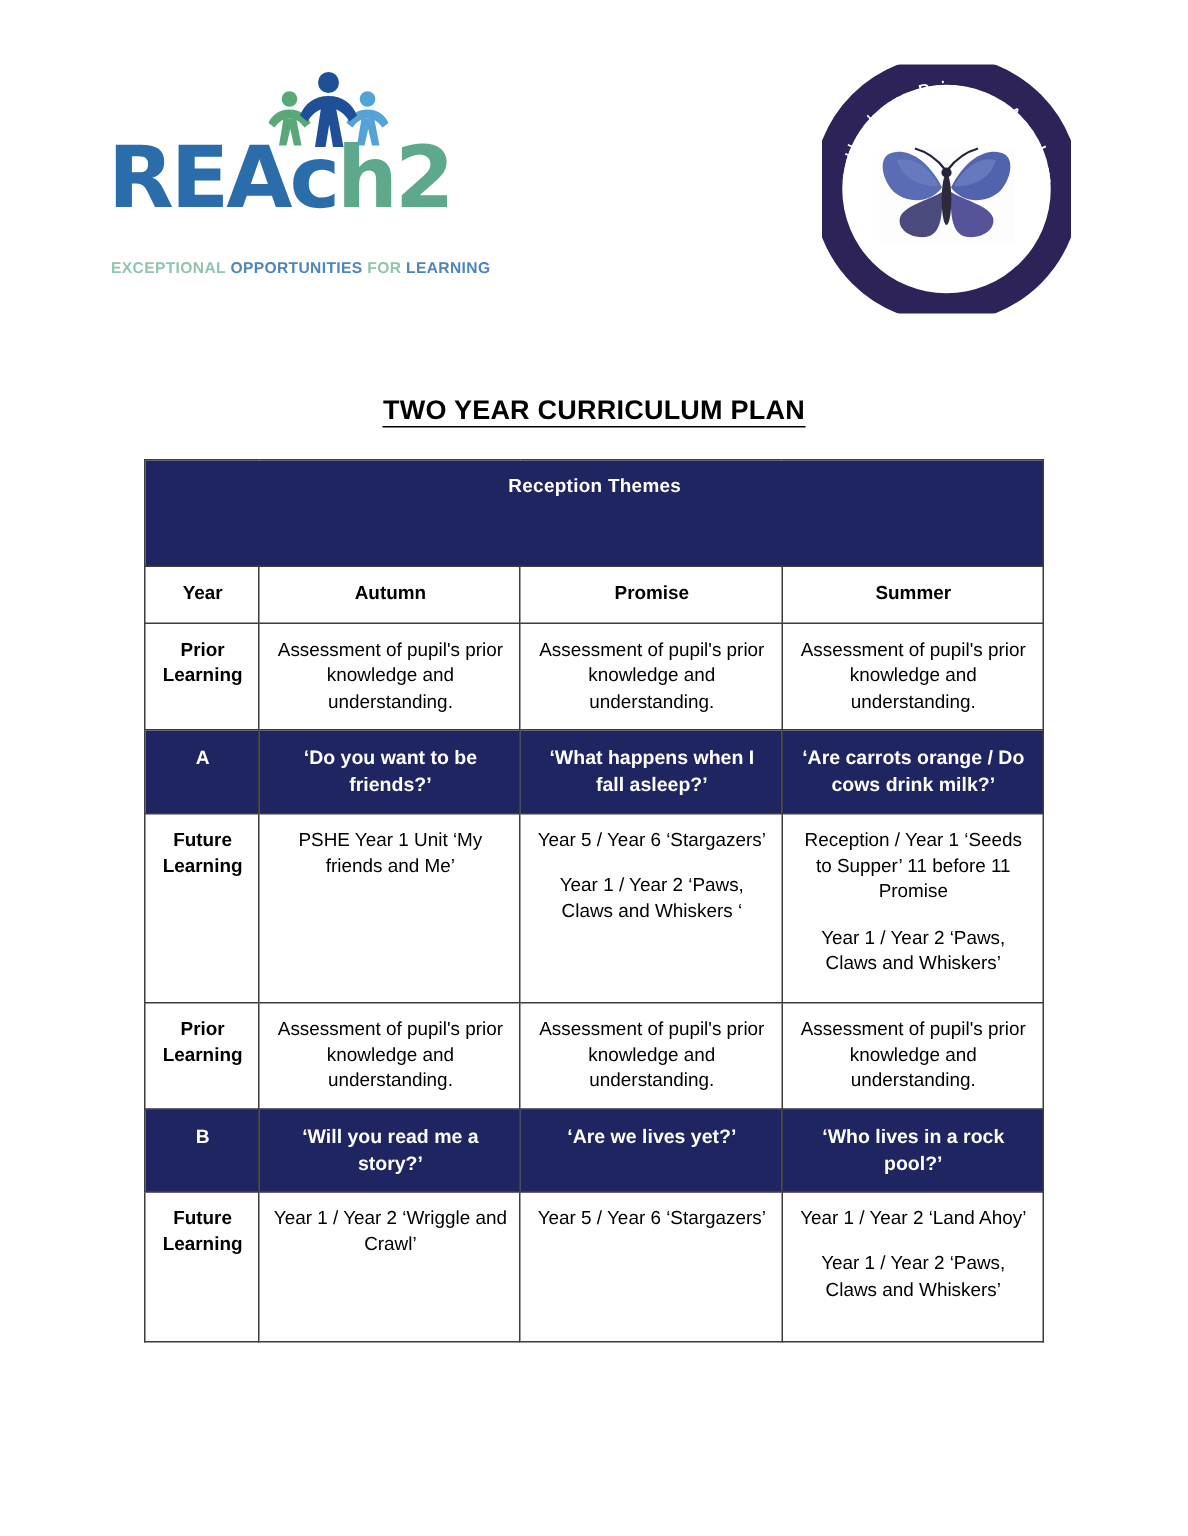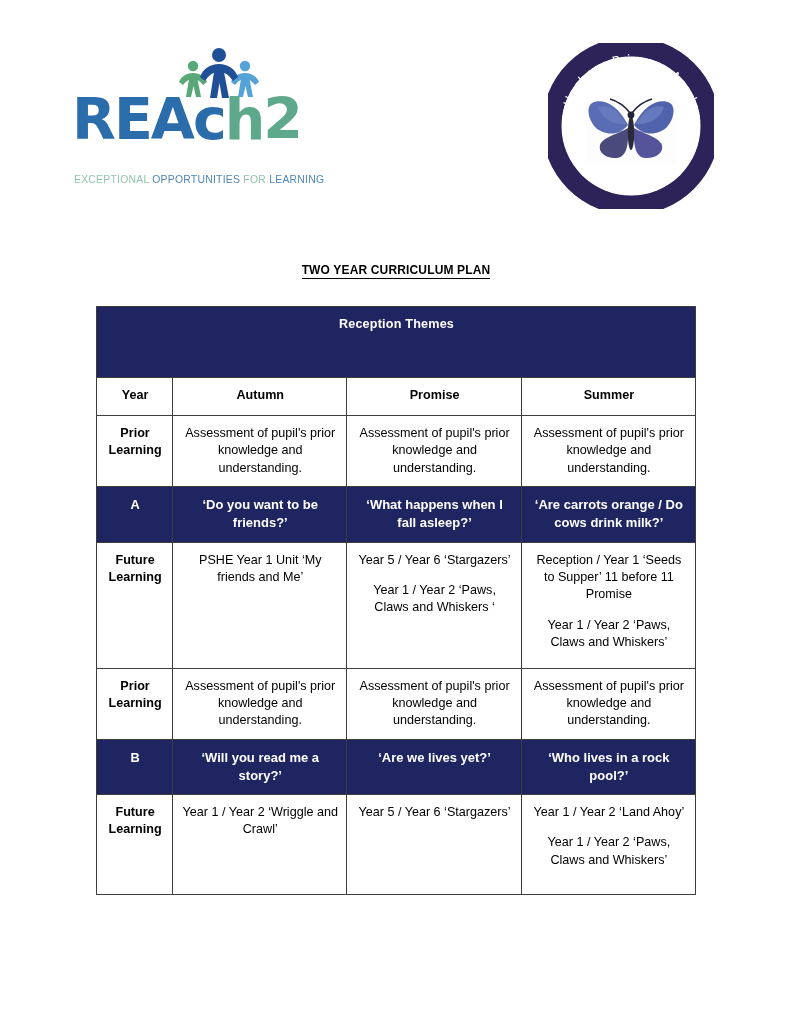--- a/index.html
+++ b/index.html
@@ -69,20 +69,21 @@
   }
   .reach2-tagline {
     position: absolute;
     left: 2px;
     top: 128px;
     width: 231px;
     text-align: center;
     font-size: 10.4px;
     letter-spacing: 0.25px;
     white-space: nowrap;
+    font-weight: bold;
   }
   .tag-green { color: #93c4ae; }
   .tag-blue { color: #4f86b8; }
 
   
   .crest {
     position: absolute;
     left: 548px;
     top: 43px;
     width: 166px;
@@ -92,21 +93,21 @@
 
   
   .doc-title {
     position: absolute;
     left: 0;
     top: 263px;
     width: 792px;
     text-align: center;
     font-family: "Liberation Sans", sans-serif;
     font-weight: bold;
-    font-size: 12px;
+    font-size: 18px;
     letter-spacing: 0.15px;
   }
   .doc-title span {
     border-bottom: 1.4px solid #000;
     padding-bottom: 1px;
   }
 
   
   .plan-table {
     position: absolute;

